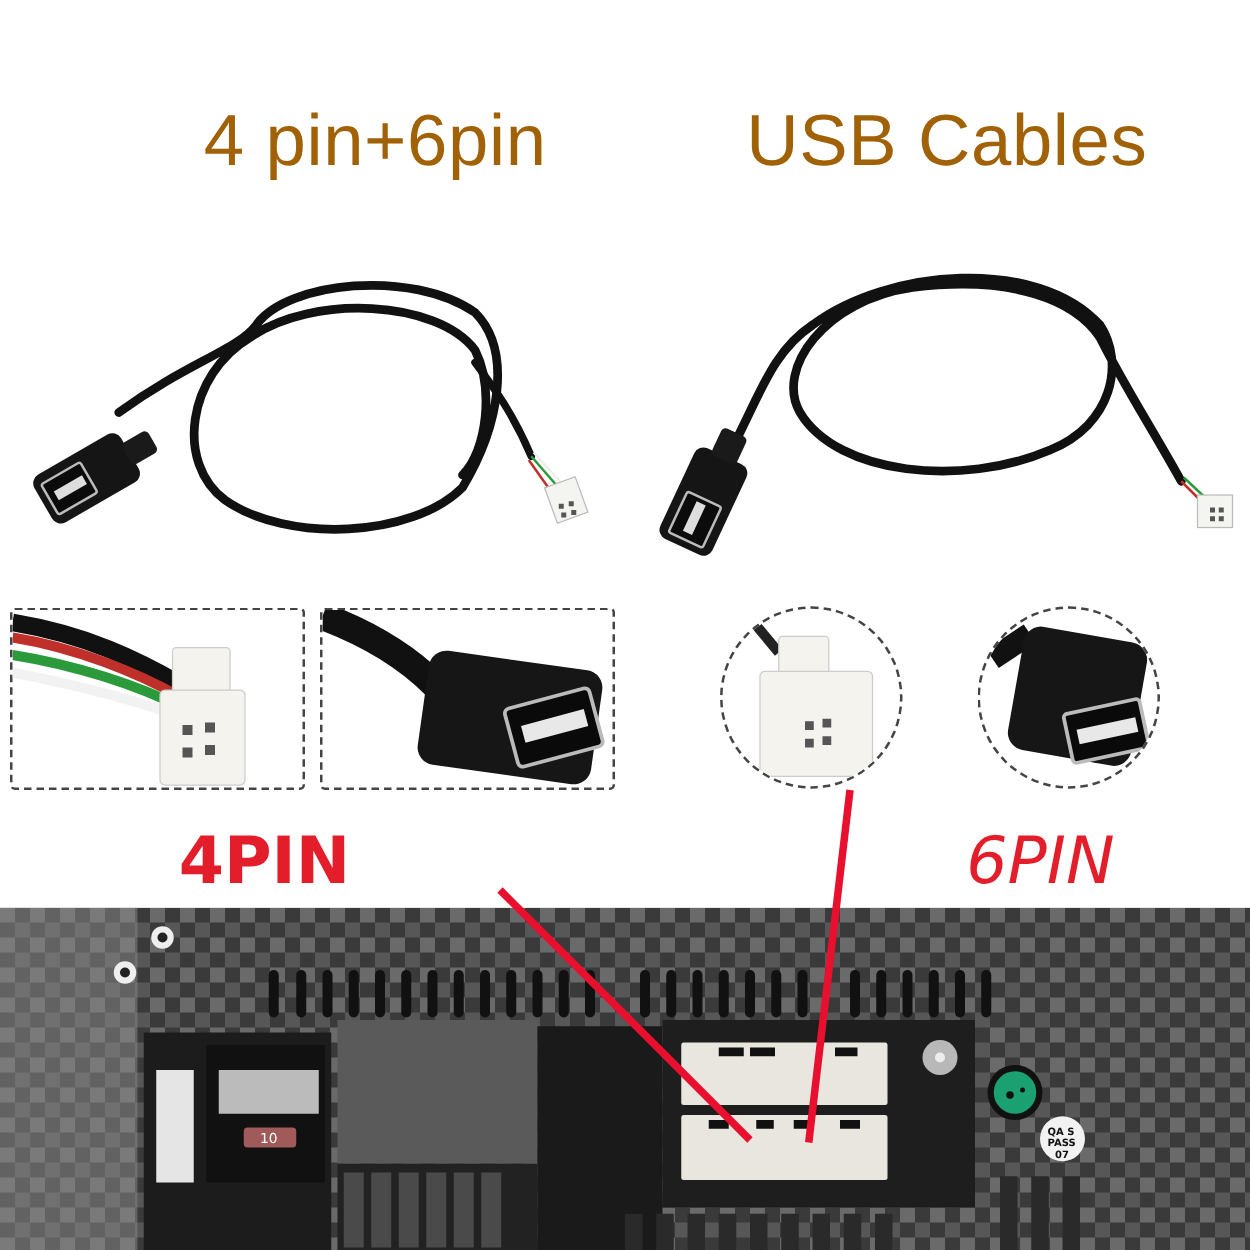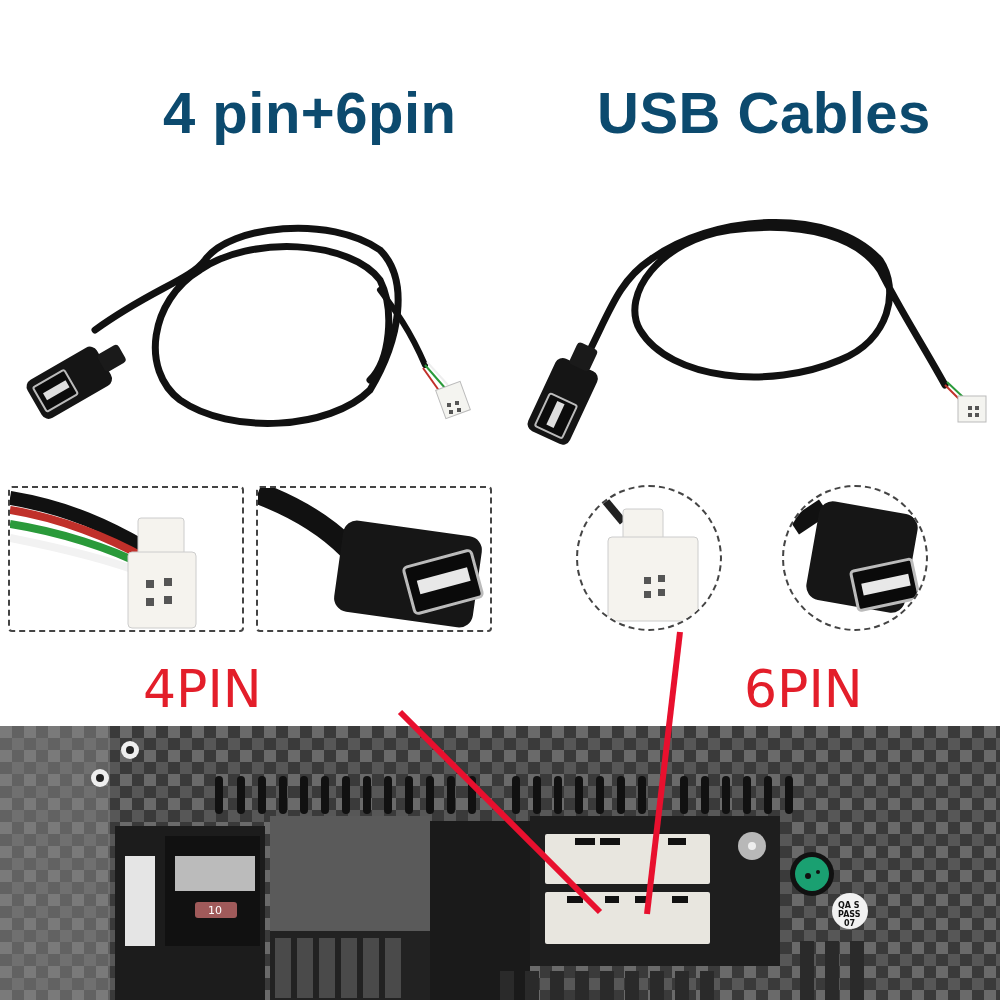--- a/index.html
+++ b/index.html
@@ -1,18 +1,18 @@
 <!DOCTYPE html>
 <html><head>
 <meta charset="utf-8">
 <style>
   html, body { margin: 0; padding: 0; background: #ffffff; }
   body { width: 1000px; height: 1000px; position: relative; overflow: hidden; font-family: "Liberation Sans", sans-serif; }
   .abs { position: absolute; }
-  .title { color: #0c4a6e; font-weight: bold; font-size: 58px; line-height: 1; letter-spacing: 0.5px; top: 84px; }
+  .title { color: #a16207; font-weight: normal; font-size: 58px; line-height: 1; letter-spacing: 0.5px; top: 84px; }
   .title-left { left: 163px; }
   .title-right { left: 597px; }
   .pin-label { color: #e31e2a; font-size: 52px; line-height: 1; font-family: "DejaVu Sans", sans-serif; }
   .dash-box { border: 2px dashed #444; border-radius: 4px; box-sizing: border-box; background: #fff; overflow: hidden; }
   .dash-circle { border: 2px dashed #444; border-radius: 50%; box-sizing: border-box; background: #fff; overflow: hidden; }
   svg { display: block; }
   .board { left: 0; top: 726px; width: 1000px; height: 290px; overflow: hidden; }
 </style>
 </head>
 <body>
@@ -104,22 +104,22 @@
 </div>
 <div class="abs dash-circle" style="left:782px;top:485px;width:146px;height:146px;">
   <svg width="146" height="146" viewBox="0 0 146 146">
     <path d="M10 40 L 40 20" stroke="#111" stroke-width="18"></path>
     <rect x="28" y="20" width="100" height="100" rx="14" fill="#161616" transform="rotate(10 78 70)"></rect>
     <rect x="70" y="78" width="62" height="40" rx="3" fill="#0a0a0a" stroke="#bbb" stroke-width="3" transform="rotate(-12 100 98)"></rect>
     <rect x="78" y="92" width="48" height="12" fill="#e8e8e8" transform="rotate(-12 100 98)"></rect>
   </svg>
 </div>
 
-<div class="abs pin-label" style="left:143px;top:663px;">4PIN</div>
-<div class="abs pin-label" style="left:744px;top:663px;">6PIN</div>
+<div class="abs pin-label" style="left:143px;top:663px;font-weight:bold;">4PIN</div>
+<div class="abs pin-label" style="left:773px;top:663px;font-style:italic;">6PIN</div>
 
 <div class="abs board">
   <svg width="1000" height="274" viewBox="0 0 1000 274">
     <defs>
       <pattern id="cf" width="24" height="24" patternUnits="userSpaceOnUse">
         <rect width="24" height="24" fill="#3a3a3a"></rect>
         <rect width="12" height="12" fill="#6a6a6a"></rect>
         <rect x="12" y="12" width="12" height="12" fill="#575757"></rect>
       </pattern>
     </defs>

